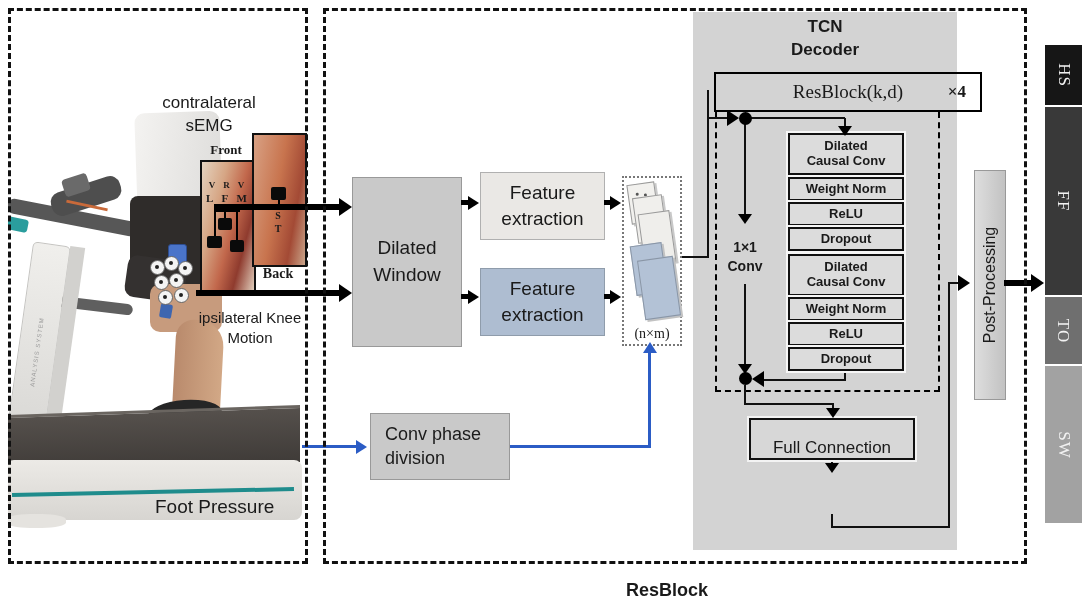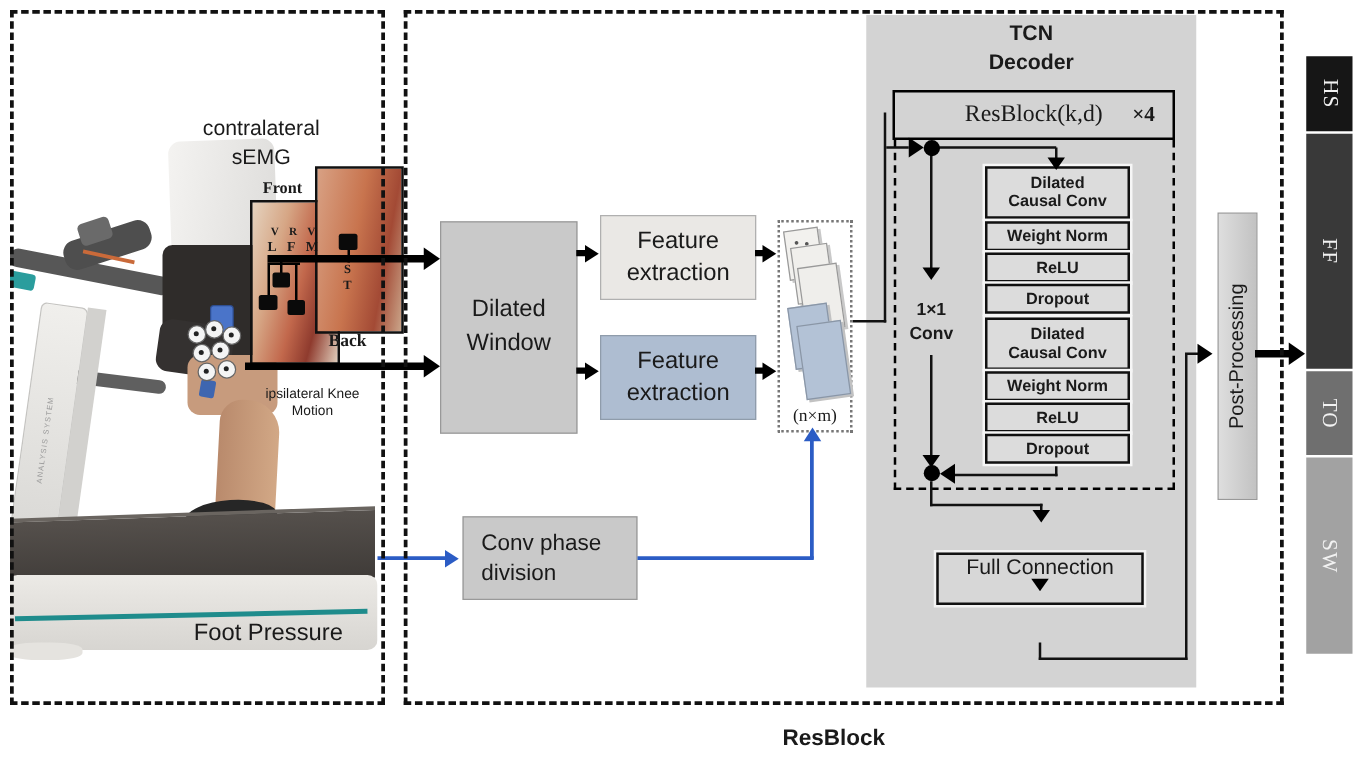--- a/index.html
+++ b/index.html
@@ -32,27 +32,27 @@
           border-right:7px solid transparent;z-index:4;}
   
   .graybox{background:#c9c9c9;border:1px solid #999;display:flex;align-items:center;
            justify-content:center;text-align:center;font-size:19px;z-index:3;}
   .tcnpanel{background:#d3d3d3;z-index:0;}
   .blk{left:788px;width:112px;background:#dcdcdc;border:2px solid #111;box-shadow:0 0 0 2px #f6f6f6;
        display:flex;align-items:center;justify-content:center;text-align:center;
        font-size:13px;font-weight:bold;line-height:1.15;z-index:3;}
   .blk span{max-width:86px;}
   .bigblk{left:749px;width:162px;height:38px;background:#d7d7d7;border:2.5px solid #111;
-          box-shadow:0 0 0 2px #f3f3f3;display:flex;align-items:flex-start;justify-content:center;
-          font-size:17px;z-index:3;margin-top:24px;}
+          box-shadow:0 0 0 2px #f3f3f3;display:flex;align-items:flex-end;justify-content:center;
+          font-size:17px;z-index:3;}
   .serif{font-family:"Liberation Serif",serif;}
   .phase{left:1045px;width:37px;display:flex;align-items:center;justify-content:center;z-index:3;}
   .phase span{transform:rotate(90deg);color:#f2f2f2;font-family:"Liberation Serif",serif;
               font-size:17px;letter-spacing:1px;white-space:nowrap;}
-  .inset{border:2px solid #111;z-index:3;padding-left:16px;}
+  .inset{border:2px solid #111;z-index:3;}
   .esq{position:absolute;background:#0a0a0a;border-radius:2px;z-index:4;}
   .circ{position:absolute;width:13px;height:13px;border-radius:50%;background:#f4f4f4;
         border:1.5px solid #666;z-index:3;}
   .circ:after{content:"";position:absolute;left:3.5px;top:3.5px;width:4px;height:4px;
               border-radius:50%;background:#222;}
 </style>
 </head>
 <body>
 
 <div id="fig">
@@ -114,21 +114,21 @@
   <div class="abs inset" style="left:252px;top:133px;width:51px;height:130px;
               background:linear-gradient(100deg,#d8a184,#c8744e 45%,#a34a35 75%,#caa58a);">
     <div class="esq" style="left:17px;top:52px;width:15px;height:13px;"></div>
     <div class="abs" style="left:24px;top:65px;width:2px;height:10px;background:#000;"></div>
     <div class="abs serif" style="left:18px;top:74px;width:12px;text-align:center;font-size:10px;font-weight:bold;line-height:1.3;">S T</div>
   </div>
   <div class="abs serif" style="left:200px;top:142px;width:52px;text-align:center;font-weight:bold;font-size:13px;z-index:3;">Front</div>
   <div class="abs serif" style="left:252px;top:266px;width:52px;text-align:center;font-weight:bold;font-size:14px;z-index:3;">Back</div>
 
   <div class="abs" style="left:138px;top:92px;width:142px;text-align:center;font-size:17px;line-height:1.35;z-index:3;">contralateral sEMG</div>
-  <div class="abs" style="left:196px;top:308px;width:108px;text-align:center;font-size:11px;line-height:1.3;z-index:3;">ipsilateral Knee Motion</div>
+  <div class="abs" style="left:196px;top:308px;width:108px;text-align:center;font-size:15px;line-height:1.3;z-index:3;">ipsilateral Knee Motion</div>
   <div class="abs" style="left:155px;top:496px;width:145px;font-size:19px;z-index:3;">Foot Pressure</div>
 
   <div class="abs thick" style="left:214px;top:204px;width:126px;"></div>
   <div class="abs thick" style="left:196px;top:290px;width:144px;"></div>
 
   <div class="abs dashedbox" style="left:8px;top:8px;width:294px;height:550px;"></div>
   <div class="abs dashedbox" style="left:323px;top:8px;width:698px;height:550px;"></div>
   <div class="abs seclabel" style="left:592px;top:580px;width:150px;">ResBlock</div>
 
   <div class="abs graybox" style="left:352px;top:177px;width:108px;height:168px;">
@@ -167,21 +167,21 @@
   <div class="abs bah-up" style="left:643px;top:342px;"></div>
 
   <div class="abs hl" style="left:678px;top:256px;width:31px;"></div>
   <div class="abs vl" style="left:707px;top:90px;height:168px;"></div>
 
   <div class="abs tcnpanel" style="left:693px;top:12px;width:264px;height:538px;"></div>
   <div class="abs" style="left:693px;top:16px;width:264px;display:flex;justify-content:center;z-index:3;">
     <span style="font-weight:bold;font-size:17px;text-align:center;max-width:80px;line-height:1.35;">TCN Decoder</span>
   </div>
 
-  <div class="abs" style="left:714px;top:72px;width:226px;height:40px;border:2.5px solid #000;box-sizing:border-box;
+  <div class="abs" style="left:714px;top:72px;width:268px;height:40px;border:2.5px solid #000;box-sizing:border-box;
               display:flex;align-items:center;justify-content:center;z-index:3;">
     <span class="serif" style="font-size:19px;">ResBlock(k,d)</span>
     <span class="serif" style="position:absolute;right:14px;font-size:17px;font-weight:bold;">×4</span>
   </div>
 
   <div class="abs" style="left:715px;top:112px;width:225px;height:280px;border:2px dashed #000;border-top:none;box-sizing:border-box;z-index:1;"></div>
 
   <div class="abs hl" style="left:709px;top:117px;width:18px;"></div>
   <div class="abs ah-right" style="left:727px;top:110px;"></div>
   <div class="abs dot" style="left:739px;top:112px;"></div>

